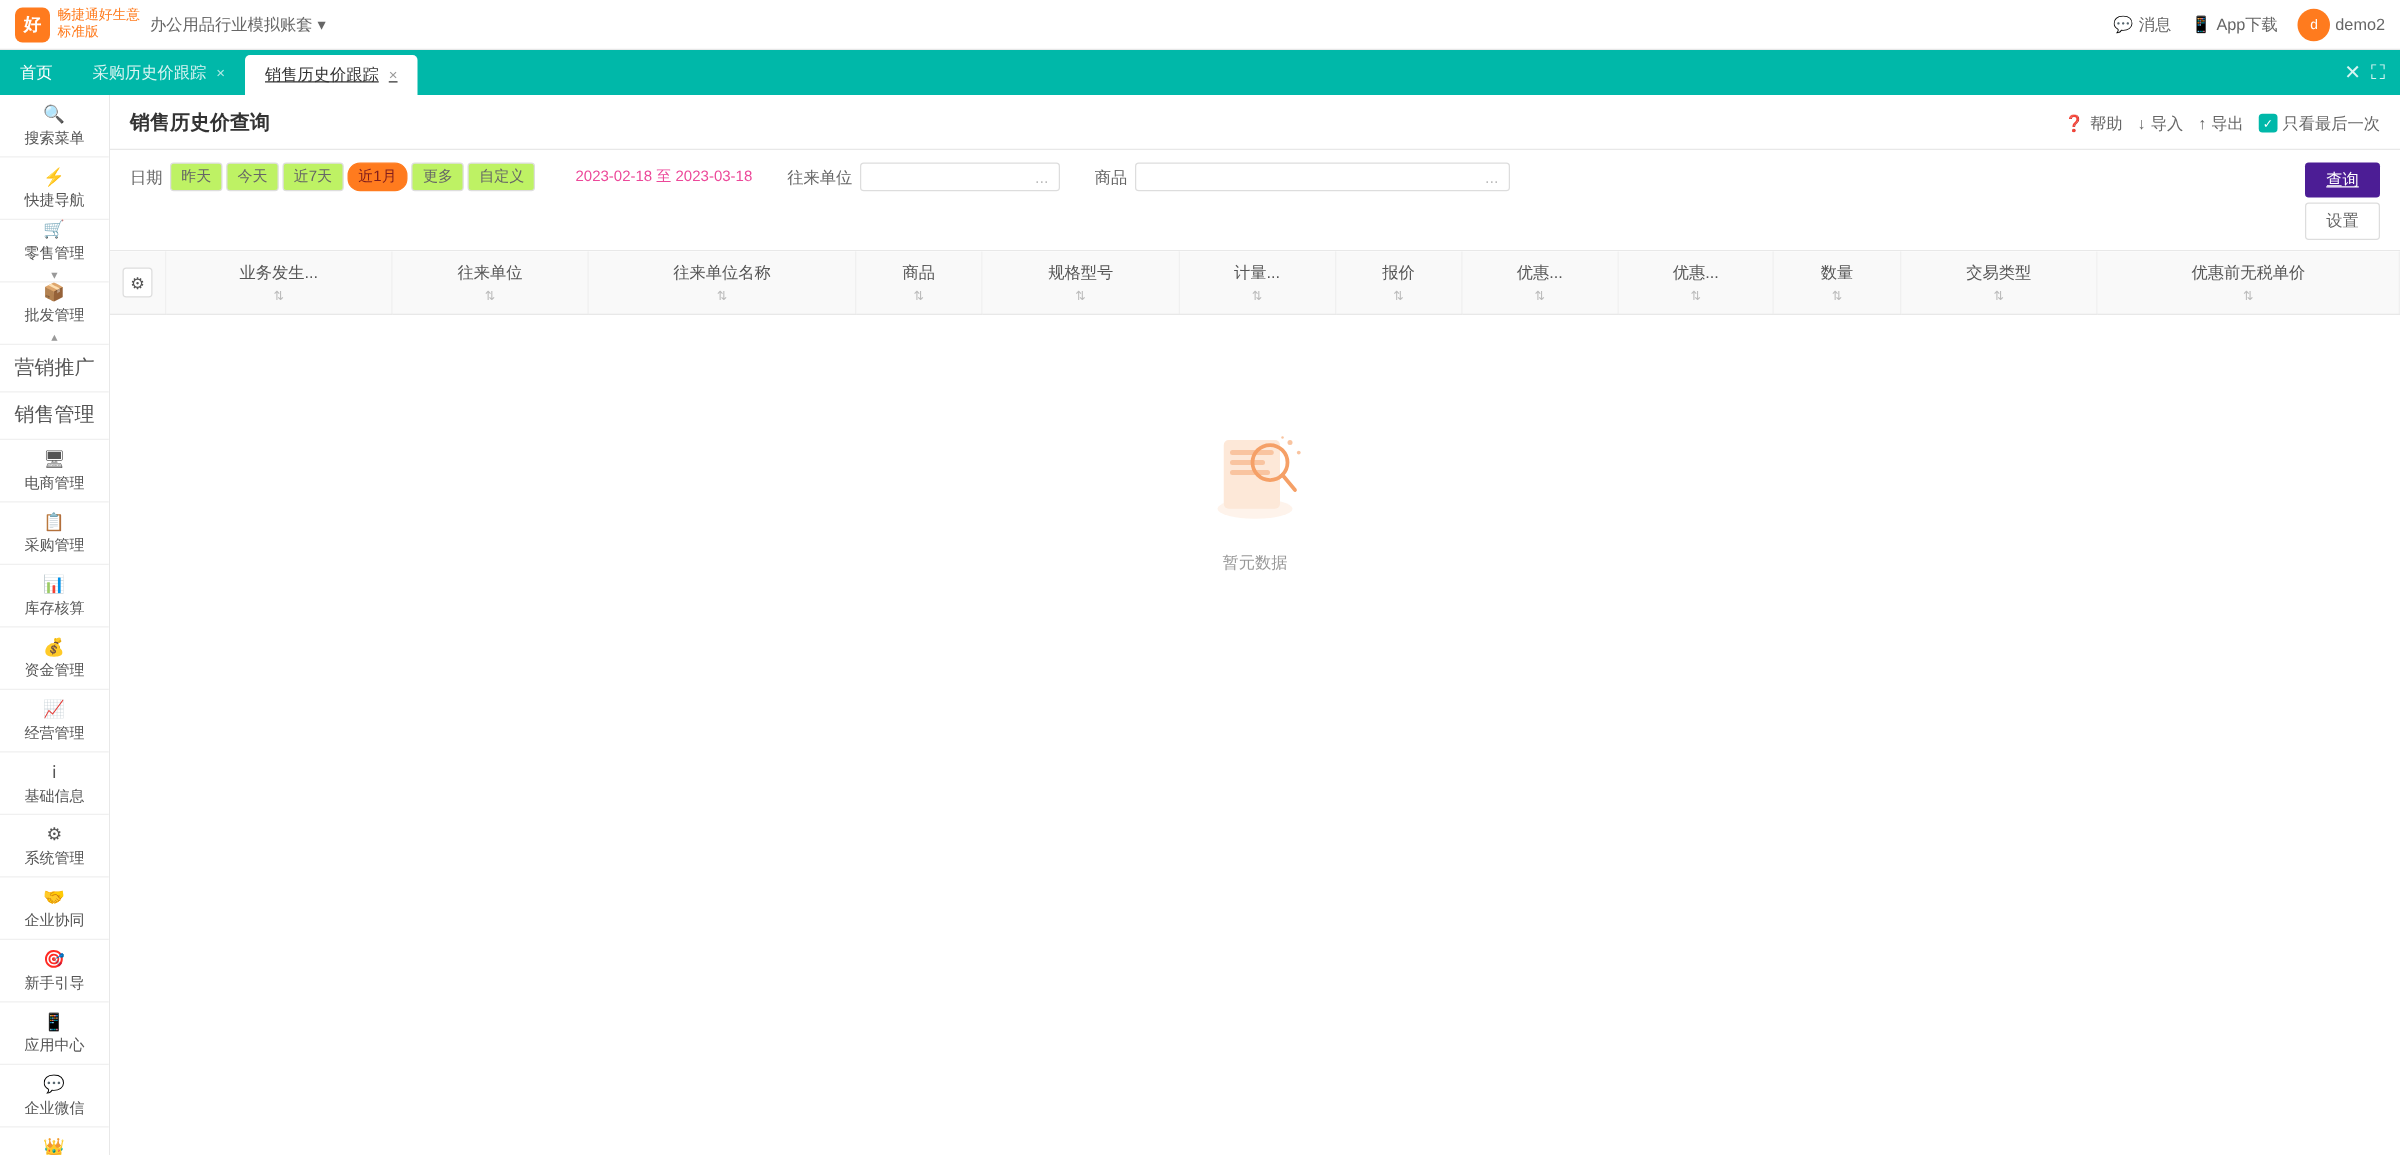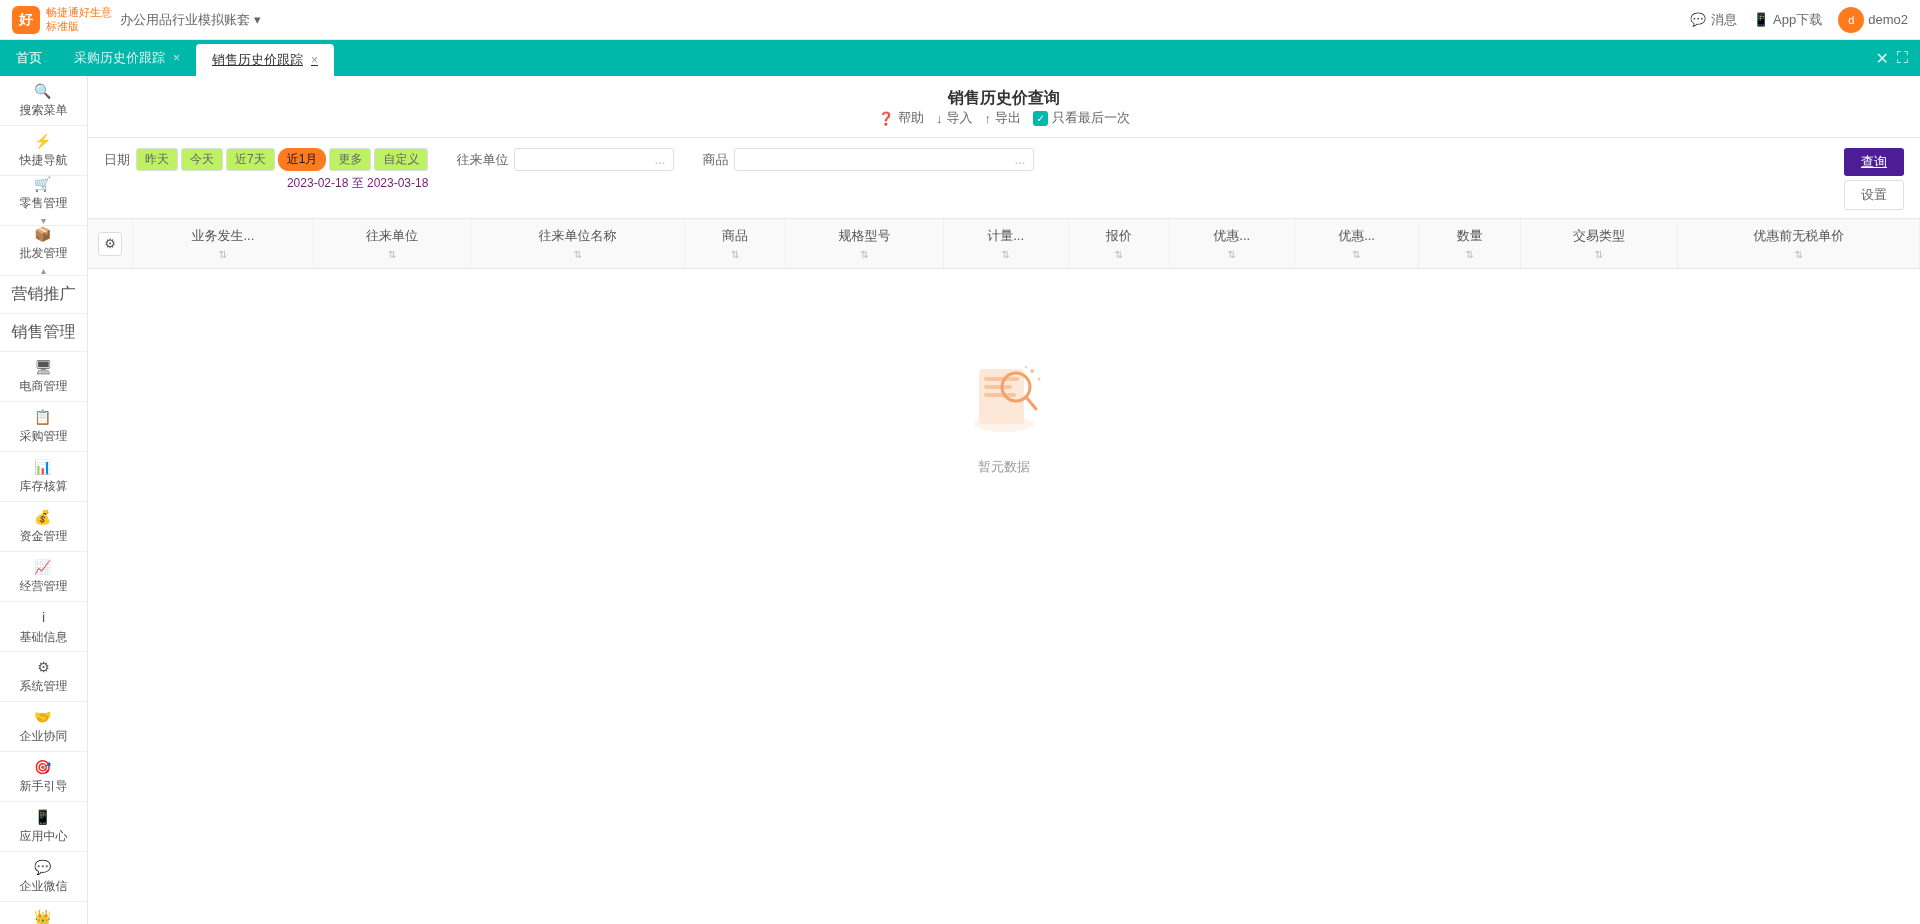--- a/index.html
+++ b/index.html
@@ -34,28 +34,28 @@
     .sidebar-item { padding: 10px 4px; display: flex; flex-direction: column; align-items: center; justify-content: center; cursor: pointer; font-size: 12px; color: #555; gap: 3px; border-bottom: 1px solid #f0f0f0; min-height: 50px; }
     .sidebar-icon { font-size: 14px; }
     .arrow-icon { font-size: 10px; color: #999; }
     .sub-item { padding: 8px 8px; font-size: 16px; color: #555; cursor: pointer; border-bottom: 1px solid #f0f0f0; text-align: center; }
 
     
     .content-area { flex: 1; overflow: auto; background: #f5f5f5; display: flex; flex-direction: column; }
 
     
     .page-header { background: #fff; padding: 12px 16px 0 16px; border-bottom: 1px solid #e8e8e8; }
-    .page-title-row { display: flex; align-items: center; justify-content: space-between; margin-bottom: 10px; flex-direction: column; }
+    .page-title-row { display: flex; align-items: center; justify-content: space-between; margin-bottom: 10px; }
     .page-title { font-size: 16px; font-weight: bold; color: #333; }
     .page-actions { display: flex; align-items: center; gap: 12px; font-size: 13px; color: #666; }
     .page-action-item { display: flex; align-items: center; gap: 4px; cursor: pointer; }
     .only-last-checkbox { display: flex; align-items: center; gap: 4px; }
     .checkbox-icon { width: 15px; height: 15px; background: #00b8a9; border-radius: 3px; display: flex; align-items: center; justify-content: center; color: white; font-size: 10px; }
     .date-btn { padding: 2px 8px; border: 1px solid #ddd; border-radius: 3px; cursor: pointer; font-size: 12px; color: #666; background: #bef264; }
-    .date-btn.active { background: #ff7b1e; color: #0f172a; border-color: #ff7b1e; border-radius: 10px; }
+    .date-btn.active { background: #ff7b1e; color: #7f1d1d; border-color: #ff7b1e; border-radius: 10px; }
     .search-btn { background: #4c1d95; color: white; border: none; border-radius: 3px; padding: 5px 16px; cursor: pointer; font-size: 13px; text-decoration: underline; }
     .settings-btn { border: 1px solid #ddd; background: #fff; color: #666; border-radius: 3px; padding: 5px 16px; cursor: pointer; font-size: 13px; }
 
     
     .table-container { flex: 1; background: #fff; margin: 0; overflow: auto; }
     .data-table { width: 100%; border-collapse: collapse; font-size: 13px; }
     .data-table th { background: #f9f9f9; border-bottom: 1px solid #e8e8e8; padding: 8px 10px; text-align: left; font-weight: normal; color: #555; white-space: nowrap; border-right: 1px solid #f0f0f0; }
     .data-table th .th-inner { display: flex; align-items: center; gap: 4px; flex-direction: column; }
     .sort-icon { color: #bbb; font-size: 10px; }
     .settings-col { width: 36px; }
@@ -209,33 +209,33 @@
           </div>
           <div class="only-last-checkbox">
             <div class="checkbox-icon">✓</div>
             <span>只看最后一次</span>
           </div>
         </div>
       </div>
     </div>
 
     <div style="background:#fff; padding:10px 16px 8px 16px; border-bottom:1px solid #e8e8e8; display:flex; align-items:flex-start; gap:12px; flex-wrap:wrap;">
-      <div style="display:flex; align-items:flex-end; flex-direction:column; gap:4px;">
+      <div style="display:flex; align-items:center; flex-direction:row; gap:4px;">
         <div style="display:flex; align-items:center; gap:6px;">
           <span style="color:#666; font-size:13px;">日期</span>
           <div style="display:flex; align-items:center; gap:3px;">
             <button class="date-btn">昨天</button>
             <button class="date-btn">今天</button>
             <button class="date-btn">近7天</button>
             <button class="date-btn active">近1月</button>
             <button class="date-btn">更多</button>
             <button class="date-btn">自定义</button>
           </div>
         </div>
-        <div style="margin-left:28px; color:#701a75; font-size:12px;">2023-02-18 至 2023-03-18</div>
+        <div style="margin-left:28px; color:#ec4899; font-size:12px;">2023-02-18 至 2023-03-18</div>
       </div>
 
       <div style="display:flex; align-items:center; gap:6px; margin-left:16px;">
         <span style="color:#666; font-size:13px;">往来单位</span>
         <div style="border:1px solid #ddd; border-radius:3px; padding:3px 8px; min-width:160px; color:#bbb; font-size:13px; display:flex; justify-content:flex-end; cursor:pointer; background:#fff;">
           <span>...</span>
         </div>
       </div>
 
       <div style="display:flex; align-items:center; gap:6px; margin-left:16px;">

